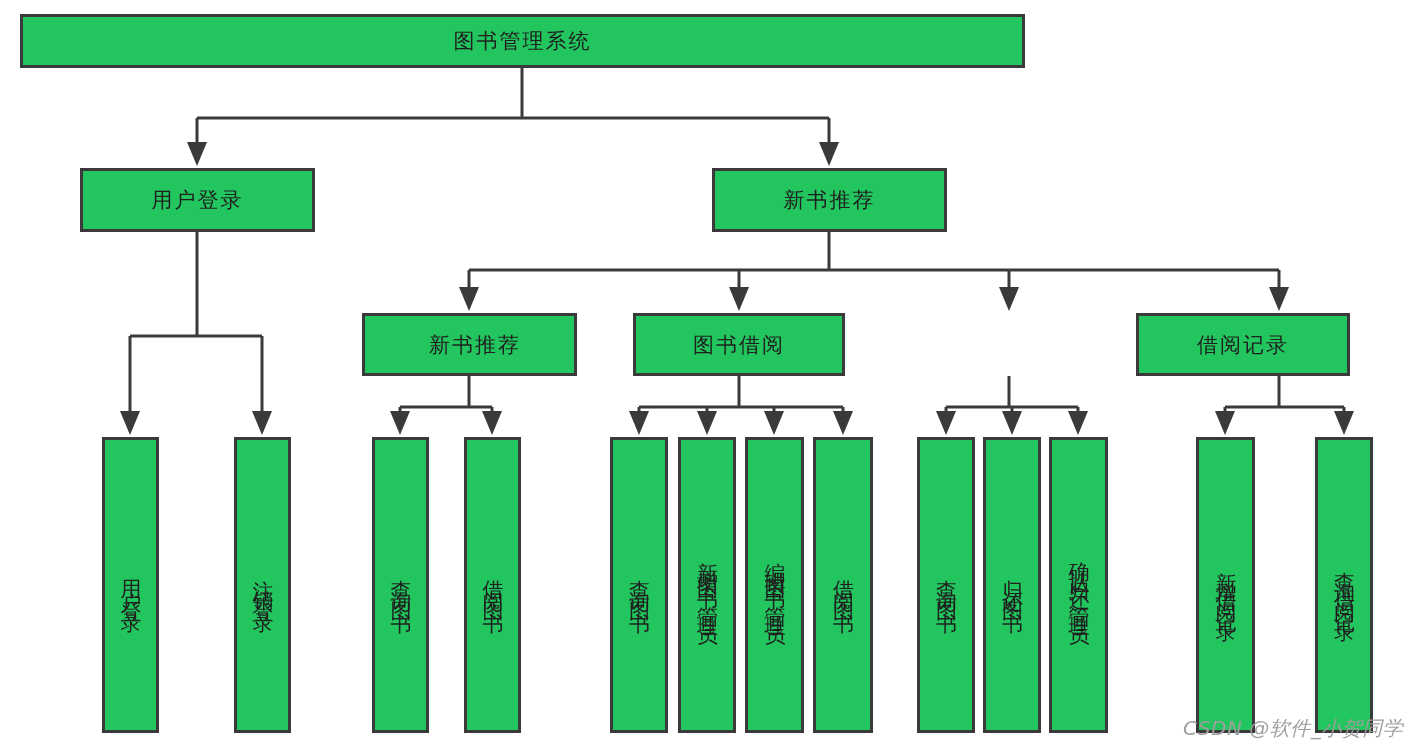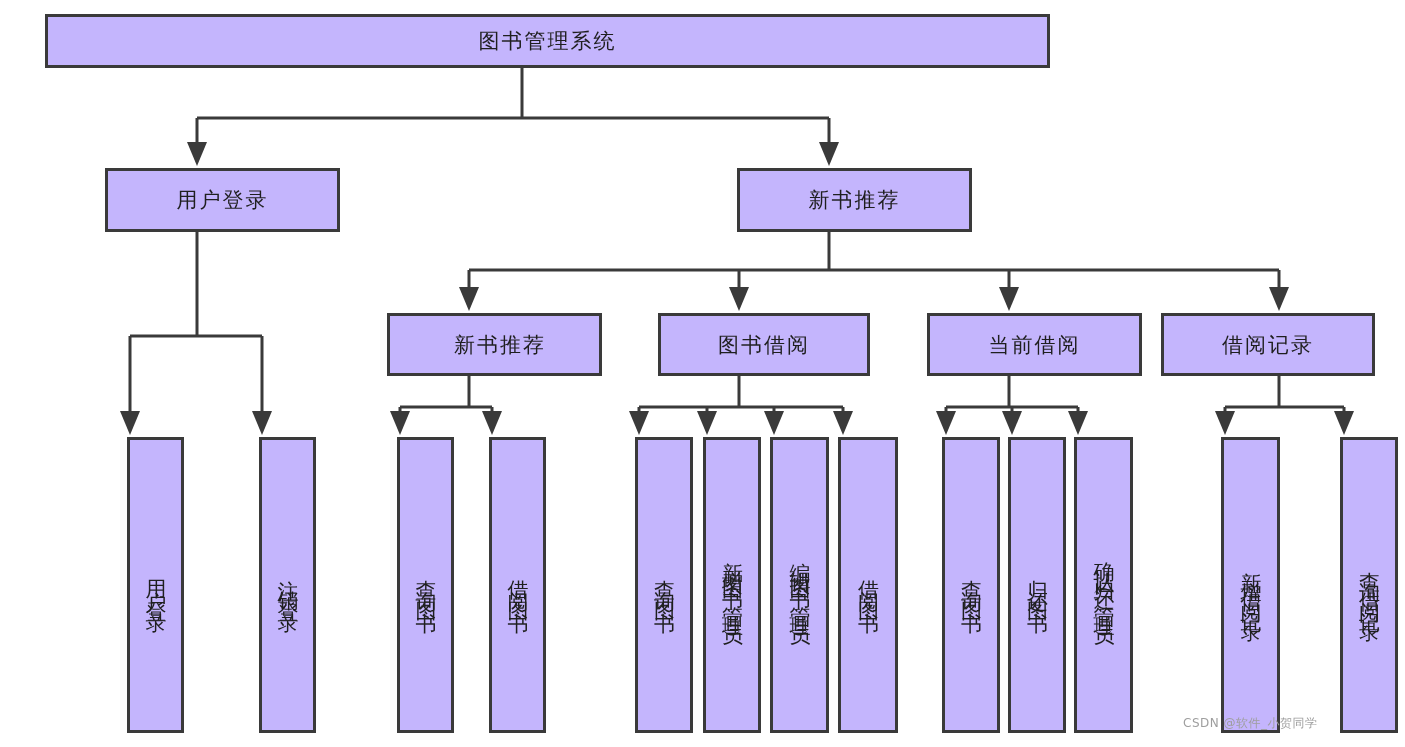--- a/index.html
+++ b/index.html
@@ -13,47 +13,47 @@
   }
   .wires {
     position: absolute;
     left: 0; top: 0;
     width: 1405px; height: 747px;
   }
   .box {
     position: absolute;
     box-sizing: border-box;
     border: 3px solid #3a3a3a;
-    background: #c4b5fd;
+    background: #22c55e;
     display: flex;
     align-items: center;
     justify-content: center;
     color: #1f1f1f;
-    margin-left: 25px;
   }
   .hbox {
     font-size: 21px;
     letter-spacing: 2px;
     white-space: nowrap;
   }
   .vbox {
     writing-mode: vertical-rl;
     font-size: 21px;
     letter-spacing: 11px;
     line-height: 1;
   }
   .watermark {
     position: absolute;
     left: 1183px;
     top: 715px;
-    font-size: 12px;
+    font-size: 20px;
     color: #9e9e9e;
     letter-spacing: 0.5px;
     white-space: nowrap;
     z-index: 3;
+    font-style: italic;
   }
 </style>
 </head>
 <body>
 
 <div class="canvas">
 
   <svg class="wires" width="1405" height="747" viewBox="0 0 1405 747" xmlns="http://www.w3.org/2000/svg">
     <g stroke="#3a3a3a" stroke-width="3" fill="none">
 
@@ -94,21 +94,20 @@
     </g>
   </svg>
 
   <div class="box hbox" style="left:20px; top:14px; width:1005px; height:54px;">图书管理系统</div>
 
   <div class="box hbox" style="left:80px; top:168px; width:235px; height:64px;">用户登录</div>
   <div class="box hbox" style="left:712px; top:168px; width:235px; height:64px;">新书推荐</div>
 
   <div class="box hbox" style="left:362px; top:313px; width:215px; height:63px;padding-left:11px;">新书推荐</div>
   <div class="box hbox" style="left:633px; top:313px; width:212px; height:63px;text-align:right;">图书借阅</div>
-  <div class="box hbox" style="left:902px; top:313px; width:215px; height:63px;">当前借阅</div>
   <div class="box hbox" style="left:1136px; top:313px; width:214px; height:63px;">借阅记录</div>
 
   <div class="box vbox" style="left:102px; top:437px; width:57px; height:296px;">用户登录</div>
   <div class="box vbox" style="left:234px; top:437px; width:57px; height:296px;">注销登录</div>
 
   <div class="box vbox" style="left:372px; top:437px; width:57px; height:296px;">查询图书</div>
   <div class="box vbox" style="left:464px; top:437px; width:57px; height:296px;">借阅图书</div>
 
   <div class="box vbox" style="left:610px; top:437px; width:58px; height:296px;">查询图书</div>
   <div class="box vbox" style="left:678px; top:437px; width:58px; height:296px; letter-spacing:9px;">新增图书（管理员）</div>

